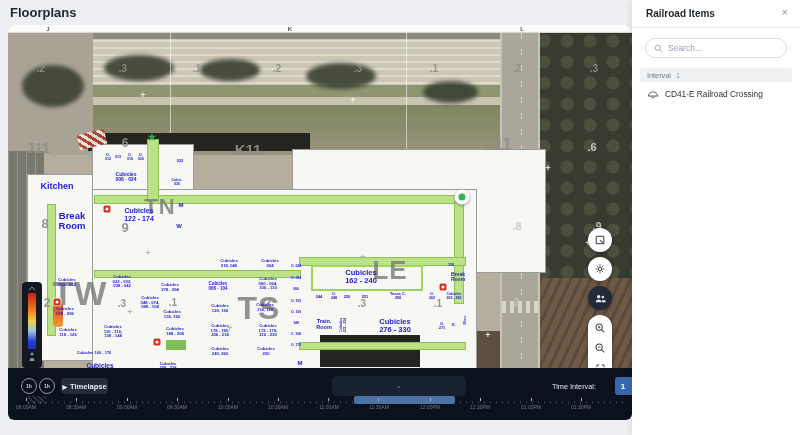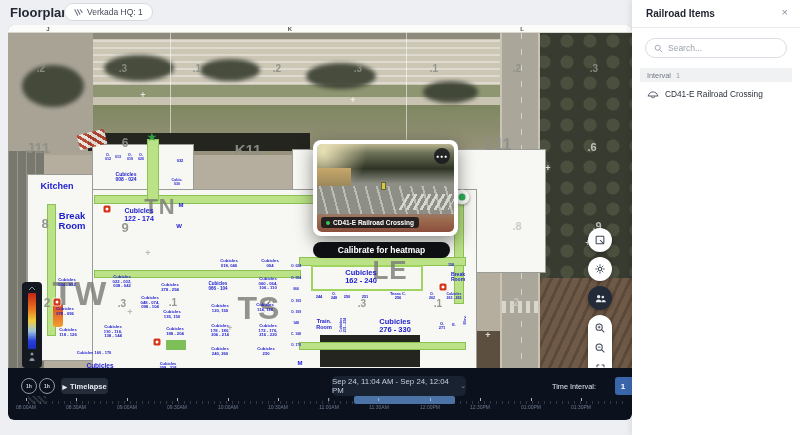--- a/index.html
+++ b/index.html
@@ -139,26 +139,20 @@
   .sb-item { position:absolute; left:8px; top:86px; width:152px; height:16px; display:flex; align-items:center; gap:6px;
     padding:0 7px; font-size:8.3px; color:#2a303b; border-radius:3px; }
 </style>
 </head>
 <body>
 
 <div class="app">
 
   <div class="header">
     <div class="page-title">Floorplans</div>
-    <div class="site-chip">
-      <svg width="9" height="9" viewBox="0 0 10 10">
-          <path d="M1 2 L4 8 M4 2 L6.5 7 M7 2 L9 5" stroke="#6a7280" stroke-width="1.2" fill="none" stroke-linecap="round"></path>
-        </svg>
-      <span>Verkada HQ: 1</span>
-    </div>
   </div>
 
   <div class="map">
 
     <div class="sat">
       <div class="road-top"></div>
       <div class="road-top-edge"></div>
       <div class="median"></div>
       <div class="sidewalk"></div>
       <div class="grass"></div>
@@ -360,37 +354,20 @@
           <div class="ruler-letter" style="left: 40px;">J</div>
           <div class="ruler-letter" style="left: 282px;">K</div>
           <div class="ruler-letter" style="left: 514px;">L</div>
         </div>
     </div>
 
     <div class="pin">
         <div class="pin-dot"></div>
       </div>
 
-    <div class="popup">
-      <div class="popup-card">
-        <div class="cam-img">
-          <div class="cam-glare"></div>
-          <div class="cam-bldg"></div>
-          <div class="cam-road"></div>
-          <div class="cam-cross"></div>
-          <div class="cam-sign"></div>
-          <div class="cam-menu">●●●</div>
-          <div class="cam-chip">
-            <span class="cam-chip-dot"></span>
-            <span>CD41-E Railroad Crossing</span>
-          </div>
-        </div>
-      </div>
-      <button class="calibrate-btn">Calibrate for heatmap</button>
-    </div>
 
     <div class="controls">
       <div class="ctl-btn">
         <svg width="12" height="12" viewBox="0 0 14 14">
             <rect x="2.5" y="2.5" width="9" height="9" rx="1" fill="none" stroke="currentColor" stroke-width="1.2"></rect>
             <path d="M7 7 L11.5 11.5" stroke="currentColor" stroke-width="1.2"></path>
           </svg>
       </div>
       <div class="ctl-btn">
         <svg width="12" height="12" viewBox="0 0 14 14">
@@ -441,21 +418,20 @@
     </div>
 
     <div class="timebar">
       <button class="tb-circle" style="left:13px;">1h</button>
       <button class="tb-circle" style="left:31px;">1h</button>
       <button class="timelapse-btn">
         <span style="font-size:6px;">▶</span>
         <span>Timelapse</span>
       </button>
       <div class="date-pill">
-        <span>Sep 24, 11:04 AM  -  Sep 24, 12:04 PM</span>
         <span class="date-chevron">⌄</span>
       </div>
       <div class="interval-label">Time Interval:</div>
       <div class="interval-box">1</div>
       <div class="track">
         <div class="track-base"></div>
         <div class="track-hatch"></div>
         <div class="track-highlight"></div>
       </div>
       <div>

